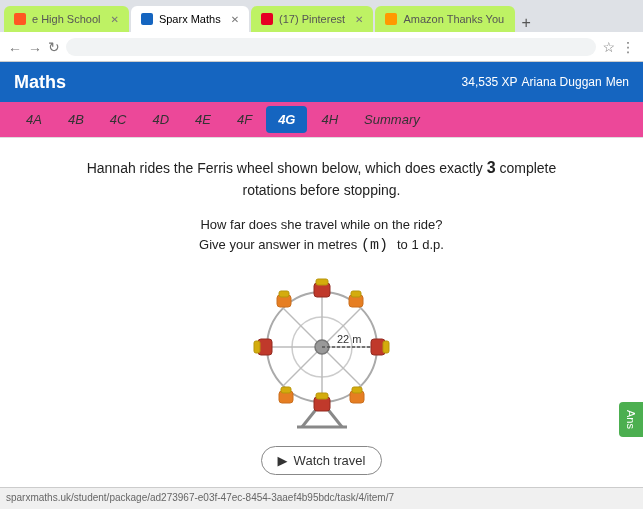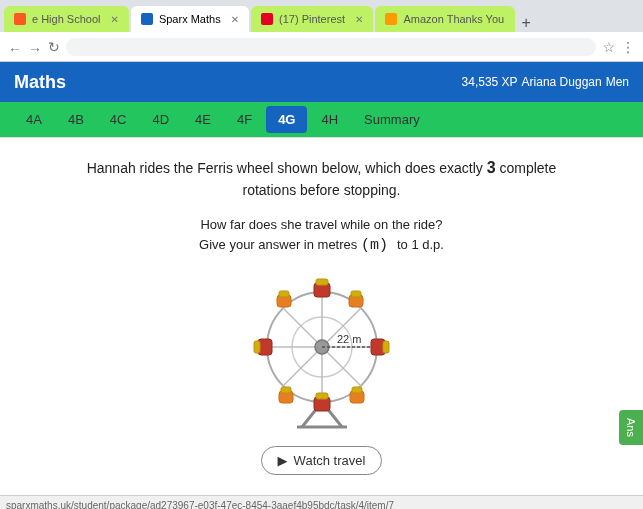--- a/index.html
+++ b/index.html
@@ -62,45 +62,46 @@
       align-items: center;
       padding: 0 14px;
       justify-content: space-between;
     }
     .page-title { font-size: 18px; font-weight: bold; }
     .header-right { font-size: 12px; display: flex; align-items: center; gap: 4px; }
     .xp-text { font-size: 12px; }
 
     
     .nav-tabs {
-      background: #22c55e;
+      background: #ec4899;
       display: flex;
       align-items: center;
       padding: 0 14px;
       gap: 2px;
       border-bottom: 1px solid #ddd;
       height: 36px;
+      font-style: italic;
     }
     .nav-tab {
       padding: 6px 12px;
       font-size: 13px;
       cursor: pointer;
       border-radius: 4px;
       color: #333;
     }
     .nav-tab.active {
       background: #1565c0;
       color: white;
       font-weight: bold;
     }
 
     
     .main-content {
       background: #fff;
-      padding: 18px 20px 16px;
+      padding: 18px 20px 8px;
       text-align: center;
       position: relative;
     }
 
     .question-text {
       font-size: 14px;
       color: #222;
       line-height: 1.5;
       margin-bottom: 14px;
     }

